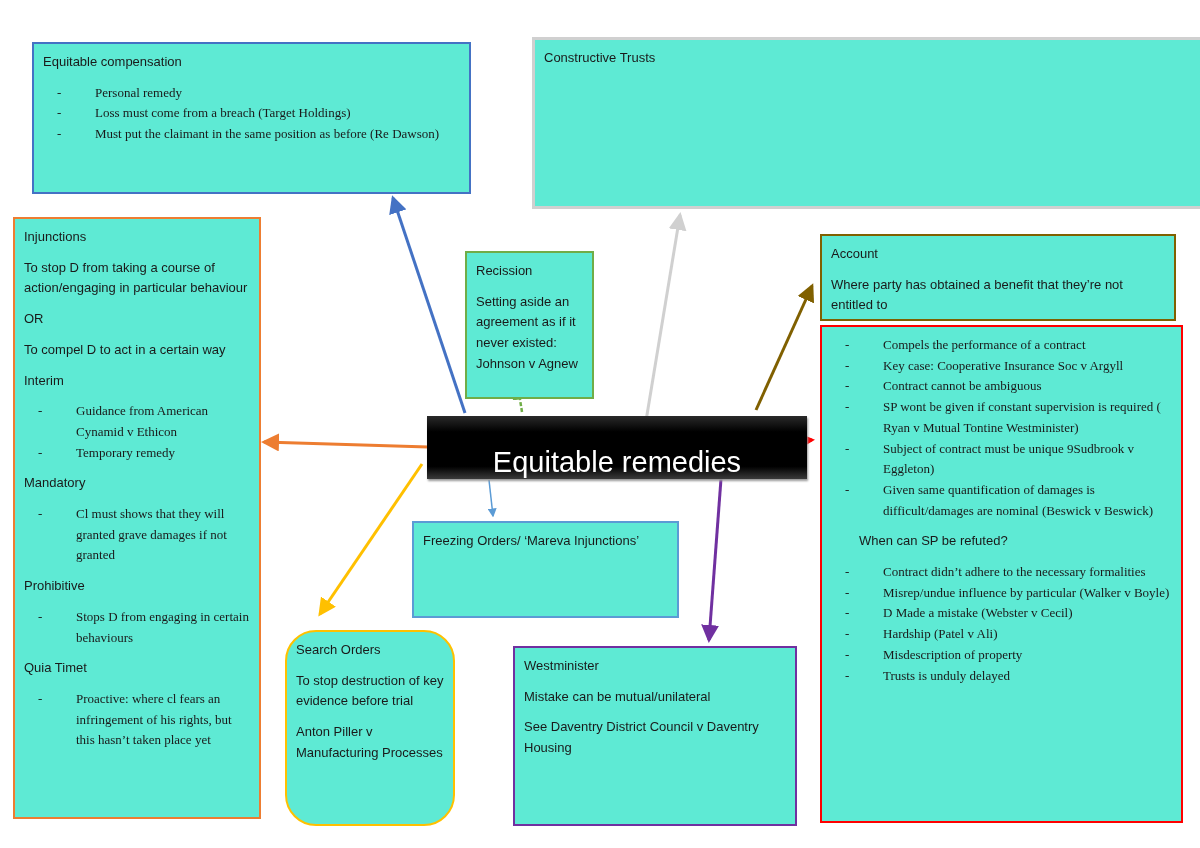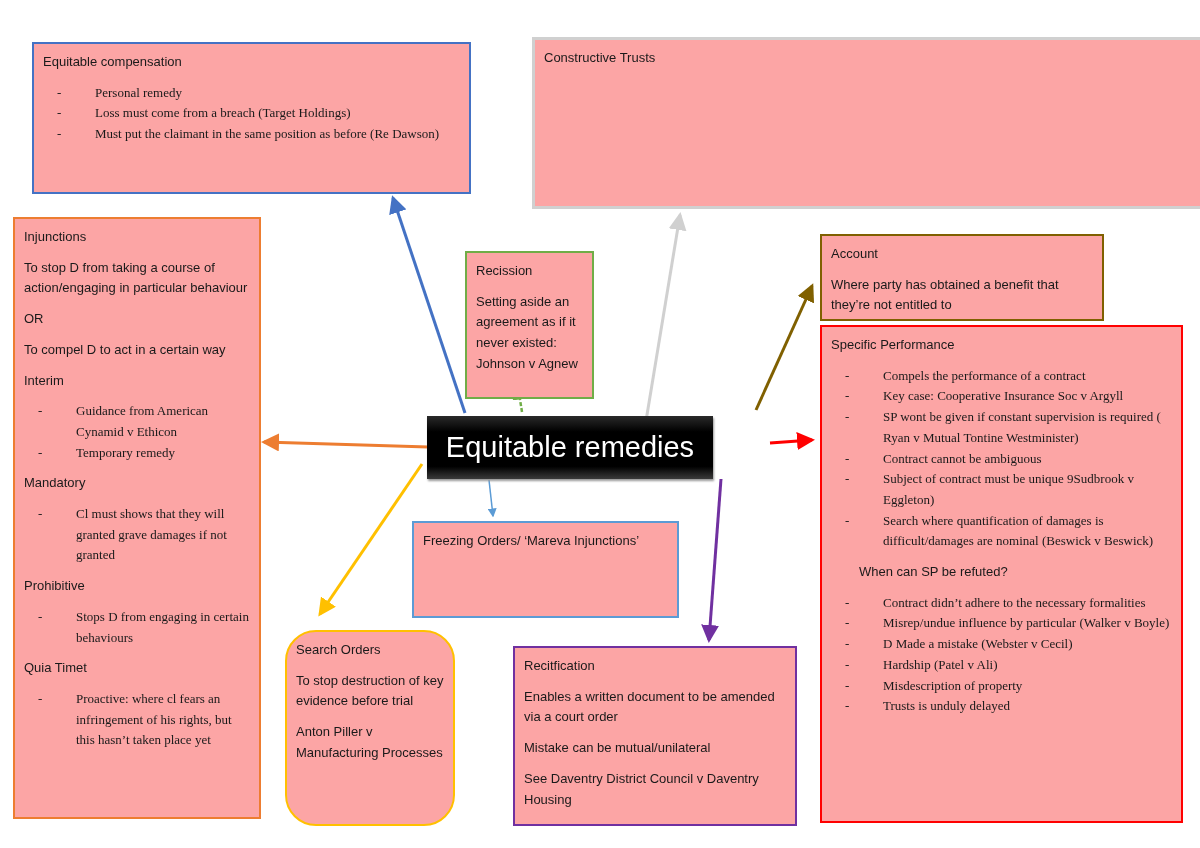--- a/index.html
+++ b/index.html
@@ -1,28 +1,28 @@
 <!DOCTYPE html>
 <html><head>
 <meta charset="utf-8">
 <style>
   html, body { margin:0; padding:0; background:#ffffff; }
   body { width:1200px; height:848px; position:relative; overflow:hidden;
          font-family:"Liberation Sans", "DejaVu Sans", sans-serif; font-size:13px; color:#1a1a1a; }
-  .box { position:absolute; box-sizing:border-box; background:#fca5a5; border:2px solid #000; padding:8px 9px; line-height:20.7px; }
+  .box { position:absolute; box-sizing:border-box; background:#5eead4; border:2px solid #000; padding:8px 9px; line-height:20.7px; }
   .box p { margin:0 0 10px 0; }
   .box p.title { margin:0 0 10px 0; }
   .box ul { list-style:none; margin:0 0 10px 0; padding:0 0 0 52px;font-family:Liberation Serif, serif; }
   .box ul li { position:relative; }
   .box ul li::before { content:"-"; position:absolute; left:-38px; }
   #arrows { position:absolute; left:0; top:0; width:1200px; height:848px; pointer-events:none; }
-  .central { position:absolute; left:427px; top:416px; width:286px; height:63px;
+  .central { position:absolute; left:427px; top:416px; width:380px; height:63px;
              background:linear-gradient(#2a2a2a 0%, #000 25%, #000 80%, #3a3a3a 100%);
              box-shadow:1px 2px 2px #999; color:#fff; font-size:29px;
-             display:flex; align-items:center; justify-content:center; }
+             display:flex; align-items:flex-end; justify-content:center; }
 </style>
 </head>
 <body>
 
 <svg id="arrows" viewBox="0 0 1200 848">
   <defs>
     <marker id="m-blue" markerWidth="6" markerHeight="6" refX="5" refY="3" orient="auto">
         <path d="M0,0 L6,3 L0,6 z" fill="#4472C4"></path>
       </marker>
     <marker id="m-gray" markerWidth="6" markerHeight="6" refX="5" refY="3" orient="auto">
@@ -96,34 +96,33 @@
   <ul>
     <li>Proactive: where cl fears an infringement of his rights, but this hasn’t taken place yet</li>
   </ul>
 </div>
 
 <div class="box" style="left:465px; top:233px; width:129px; height:148px; border-color:#70AD47;margin-top:18px;">
   <p>Recission</p>
   <p>Setting aside an agreement as if it never existed: Johnson v Agnew</p>
 </div>
 
-<div class="box" style="left:820px; top:234px; width:284px; height:87px; border-color:#806000;">
+<div class="box" style="left:820px; top:234px; width:356px; height:87px; border-color:#806000;">
   <p>Account</p>
   <p>Where party has obtained a benefit that they’re not entitled to</p>
 </div>
 
 <div class="box" style="left:820px; top:325px; width:363px; height:498px; border-color:#FF0000;">
-  <p>Specific Performance</p>
   <ul>
     <li>Compels the performance of a contract</li>
     <li>Key case: Cooperative Insurance Soc v Argyll</li>
+    <li>Contract cannot be ambiguous</li>
     <li>SP wont be given if constant supervision is required ( Ryan v Mutual Tontine Westminister)</li>
-    <li>Contract cannot be ambiguous</li>
     <li>Subject of contract must be unique 9Sudbrook v Eggleton)</li>
-    <li>Search where quantification of damages is difficult/damages are nominal (Beswick v Beswick)</li>
+    <li>Given same quantification of damages is difficult/damages are nominal (Beswick v Beswick)</li>
   </ul>
   <p style="padding-left:28px;">When can SP be refuted?</p>
   <ul>
     <li>Contract didn’t adhere to the necessary formalities</li>
     <li>Misrep/undue influence by particular (Walker v Boyle)</li>
     <li>D Made a mistake (Webster v Cecil)</li>
     <li>Hardship (Patel v Ali)</li>
     <li>Misdescription of property</li>
     <li>Trusts is unduly delayed</li>
   </ul>
@@ -137,17 +136,16 @@
   <p>Freezing Orders/ ‘Mareva Injunctions’</p>
 </div>
 
 <div class="box" style="left:285px; top:630px; width:170px; height:196px; border-color:#FFC000;border-radius:31px;">
   <p>Search Orders</p>
   <p>To stop destruction of key evidence before trial</p>
   <p>Anton Piller v Manufacturing Processes</p>
 </div>
 
 <div class="box" style="left:513px; top:646px; width:284px; height:180px; border-color:#7030A0;">
-  <p>Recitfication</p>
-  <p>Enables a written document to be amended via a court order</p>
+  <p>Westminister</p>
   <p>Mistake can be mutual/unilateral</p>
   <p>See Daventry District Council v Daventry Housing</p>
 </div>
 
 </body></html>

